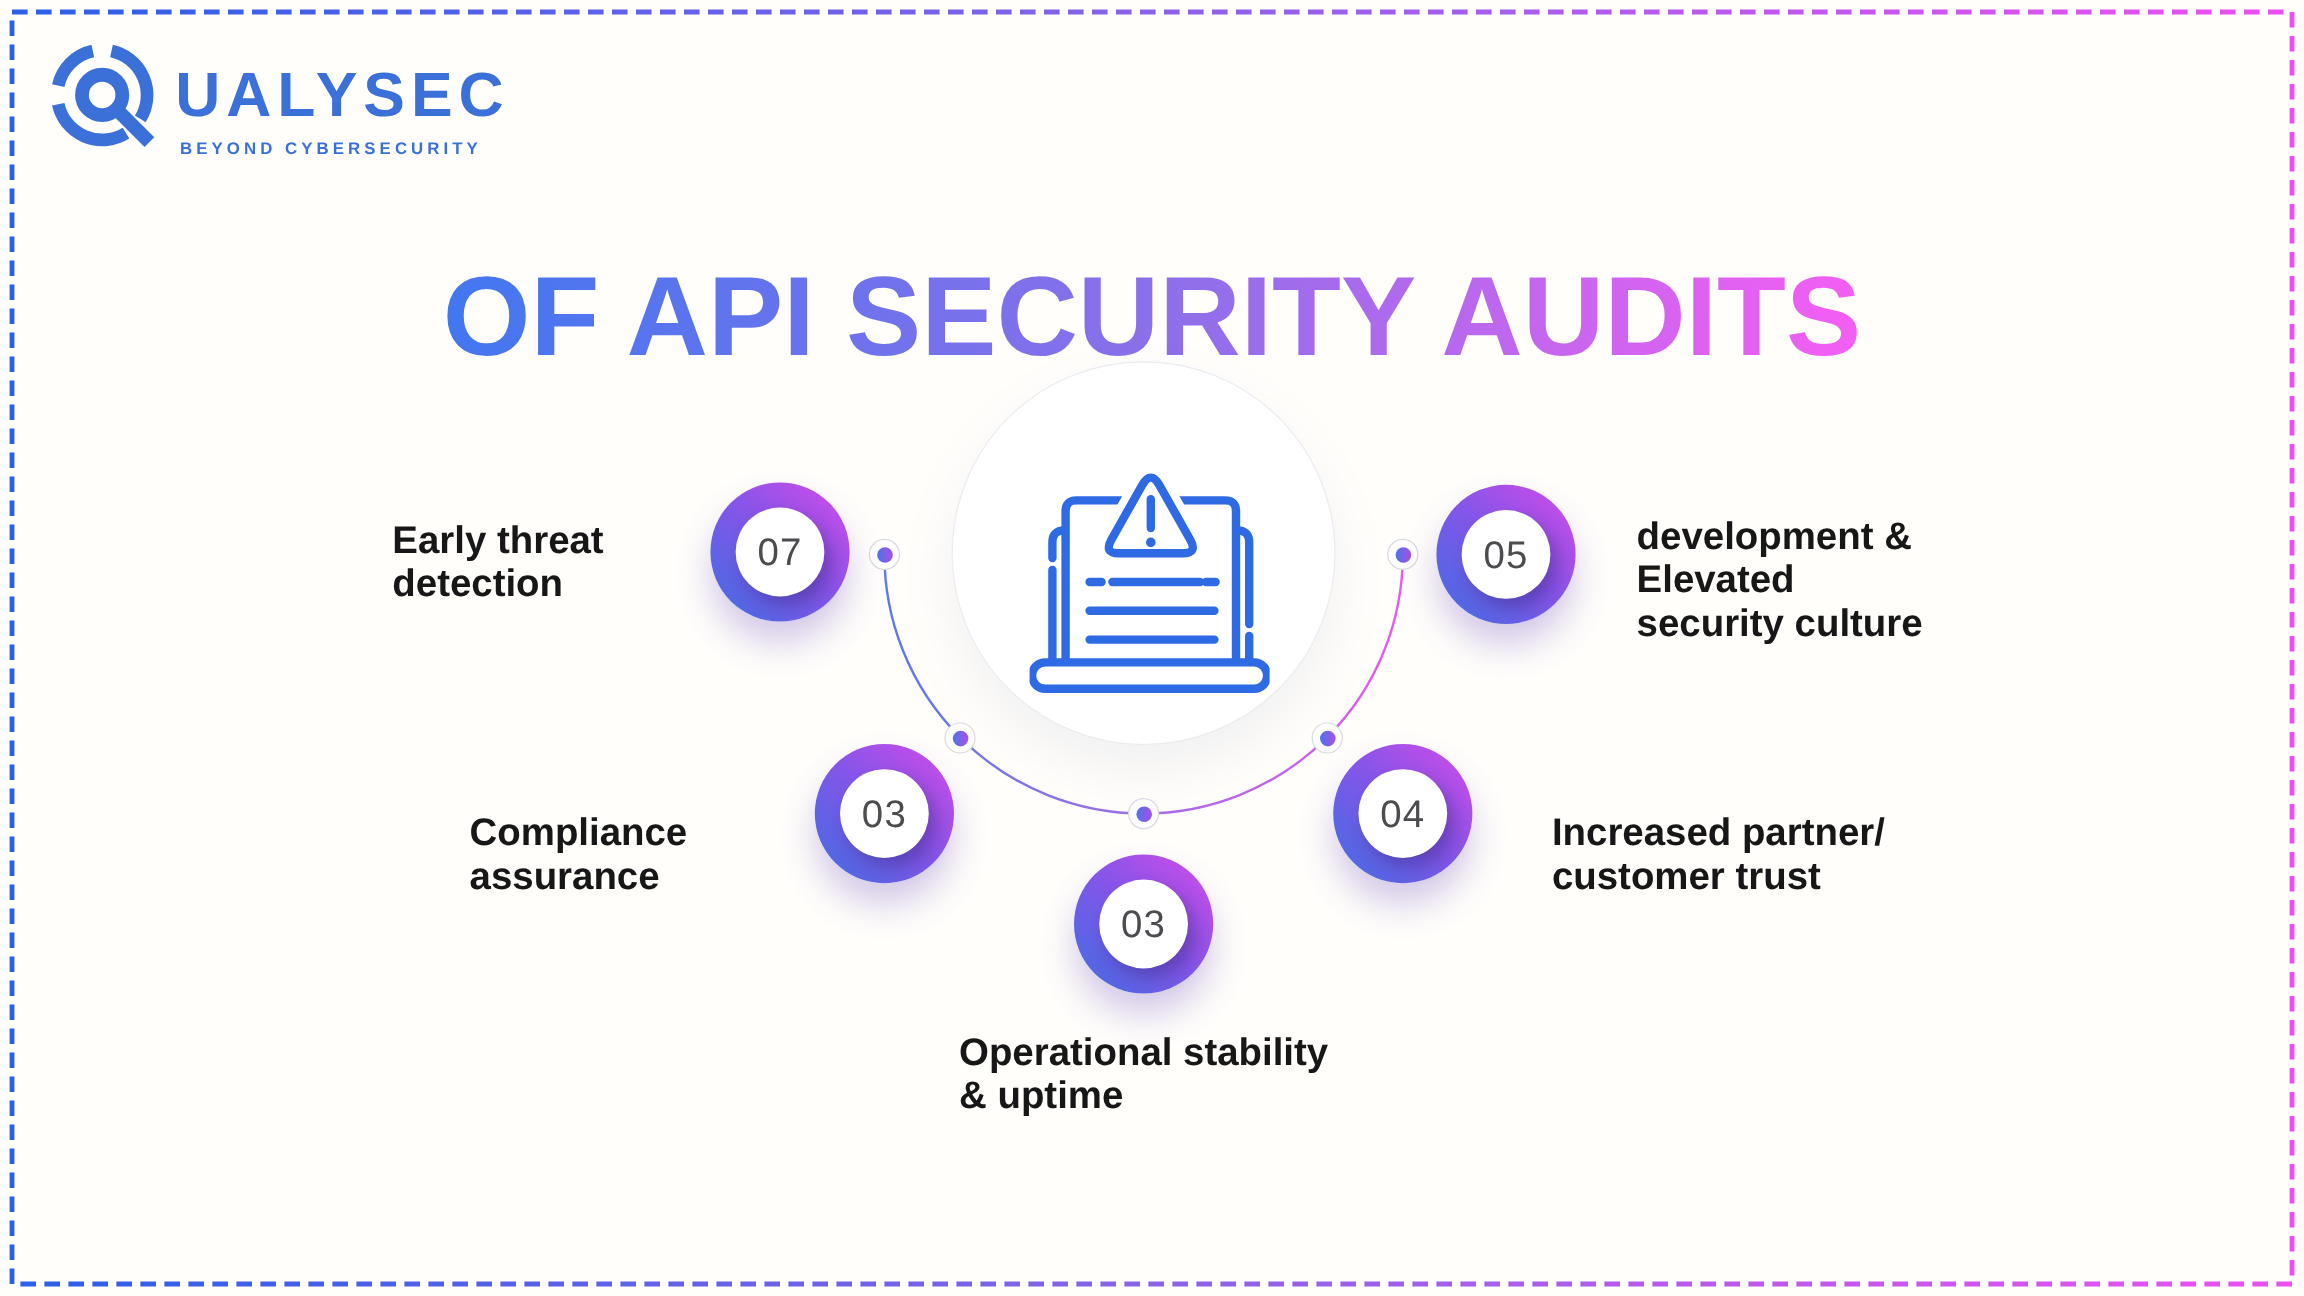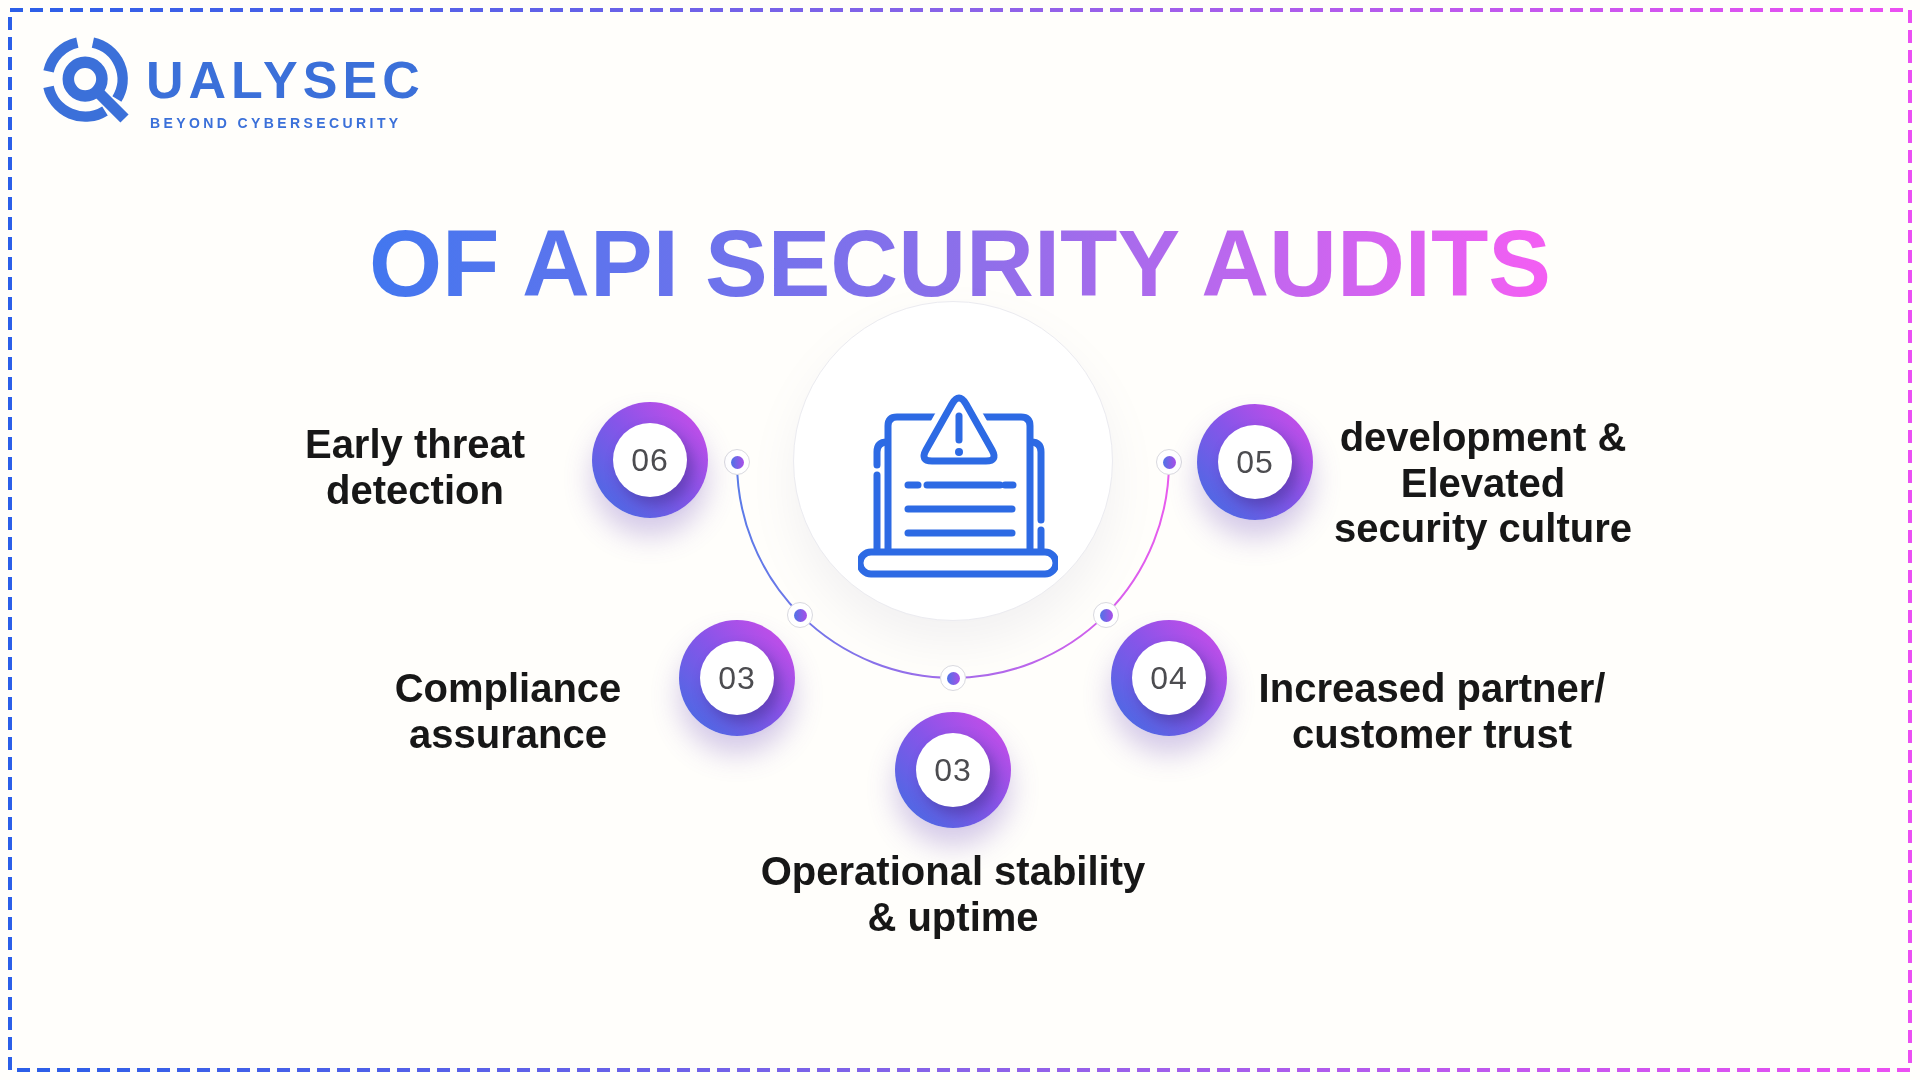--- a/index.html
+++ b/index.html
@@ -65,21 +65,21 @@
     display:flex;align-items:center;justify-content:center;
   }
   .node-dot{
     width:13px;height:13px;border-radius:50%;
     background:linear-gradient(90deg,#4e74e6,#a94fe8);
   }
 
   
   .label{
     position:absolute;transform:translate(-50%,-50%);
-    text-align:center;color:#171717;font-size:40px;font-weight:700;line-height:1.14;
+    text-align:left;color:#171717;font-size:32px;font-weight:700;line-height:1.14;
     white-space:nowrap;
   }
 
   
 </style>
 </head>
 <body>
 
 <div class="canvas">
 
@@ -158,40 +158,40 @@
       <div class="node-dot"></div>
     </div>
   <div class="node" style="left:1106px;top:615px;">
       <div class="node-dot"></div>
     </div>
   <div class="node" style="left:1169px;top:462px;">
       <div class="node-dot"></div>
     </div>
 
   <div class="ring" style="left:650px;top:460px;">
-    <div class="ring-inner">06</div>
+    <div class="ring-inner">07</div>
   </div>
   <div class="ring" style="left:737px;top:678px;">
     <div class="ring-inner">03</div>
   </div>
   <div class="ring" style="left:953px;top:770px;">
     <div class="ring-inner">03</div>
   </div>
   <div class="ring" style="left:1169px;top:678px;">
     <div class="ring-inner">04</div>
   </div>
   <div class="ring" style="left:1255px;top:462px;">
     <div class="ring-inner">05</div>
   </div>
 
   <div class="label" style="left:415px;top:468px;">
     <div>Early threat</div>
     <div>detection</div>
   </div>
-  <div class="label" style="left:508px;top:712px;">
+  <div class="label" style="left:482px;top:712px;">
     <div>Compliance</div>
     <div>assurance</div>
   </div>
   <div class="label" style="left:953px;top:895px;">
     <div>Operational stability</div>
     <div>&amp; uptime</div>
   </div>
   <div class="label" style="left:1432px;top:712px;">
     <div>Increased partner/</div>
     <div>customer trust</div>

